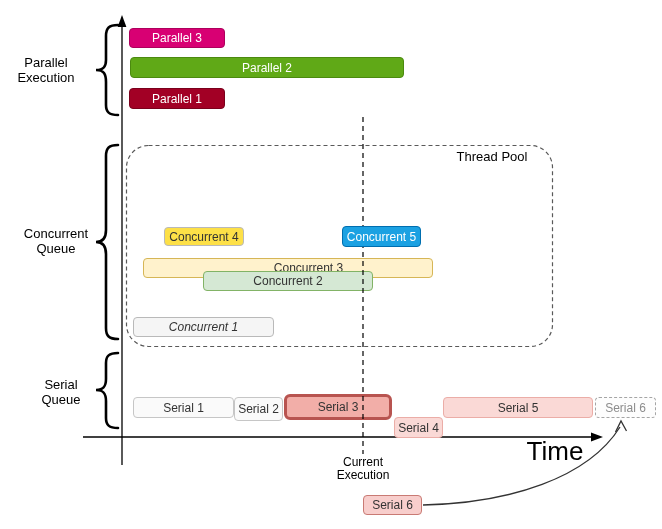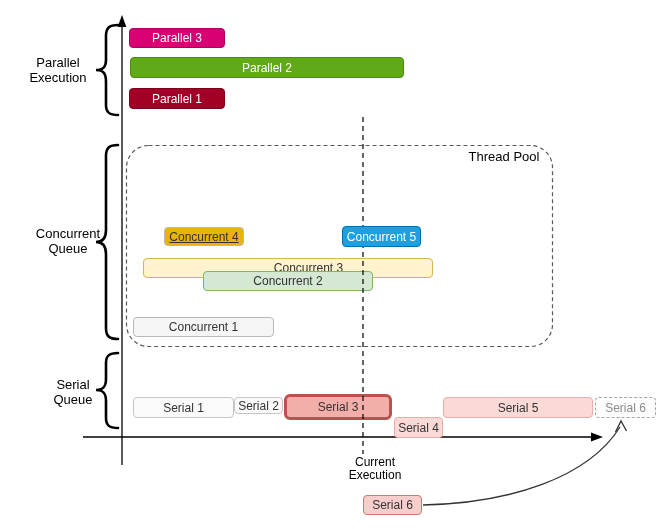--- a/index.html
+++ b/index.html
@@ -22,31 +22,31 @@
   #p2 { left:130px; top:57px;  width:274px; height:21px; }
   #p1 { left:129px; top:88px;  width:96px;  height:21px; }
   
   #c4 { left:164px; top:227px; width:80px;  height:19px; }
   #c5 { left:342px; top:226px; width:79px;  height:21px; z-index:4; }
   #c3 { left:143px; top:258px; width:290px; height:20px; }
   #c2 { left:203px; top:271px; width:170px; height:20px; }
   #c1 { left:133px; top:317px; width:141px; height:20px; }
   
   #s1 { left:133px; top:397px; width:101px; height:21px; }
-  #s2 { left:234px; top:397px; width:49px;  height:17px; }
+  #s2 { left:234px; top:397px; width:49px;  height:24px; }
   #s3 { left:284px; top:394px; width:108px; height:26px; border-width:3px; border-radius:6px; }
   #s4 { left:394px; top:397px; width:49px;  height:21px; }
   #s5 { left:443px; top:397px; width:150px; height:21px; }
   #s6 { left:595px; top:397px; width:61px;  height:21px; border-style:dashed; }
   
   #pending { left:363px; top:495px; width:59px; height:20px; }
 
   .vlabel {
     position:absolute; z-index:1; text-align:center; color:#000000;
-    font-size:13px; line-height:15px;padding-left:12px;
+    font-size:13px; line-height:15px;
   }
   #lbl-parallel   { left:0px;   top:55px;  width:92px;  }
   #lbl-concurrent { left:6px;   top:226px; width:100px; }
   #lbl-serial     { left:11px;  top:377px; width:100px; }
   #lbl-threadpool { left:442px; top:149px; width:100px; z-index:1; }
   #lbl-current    { left:313px; top:456px; width:100px; font-size:12px; line-height:13px; z-index:1; }
   #lbl-time       { left:505px; top:438px; width:100px; font-size:26px; line-height:26px; z-index:1; }
 </style>
 </head>
 <body>
@@ -81,30 +81,31 @@
   </div>
   <div class="vlabel" id="lbl-serial">
     <span>Serial</span><br>
     <span>Queue</span>
   </div>
   <div class="vlabel" id="lbl-threadpool">Thread Pool</div>
   <div class="vlabel" id="lbl-current">
     <span>Current</span><br>
     <span>Execution</span>
   </div>
+  <div class="vlabel" id="lbl-time">Time</div>
 
   <div class="bar" id="p3" style="background-color: rgb(216, 0, 115); border-color: rgb(174, 0, 93); color: rgb(255, 255, 255);">Parallel 3</div>
   <div class="bar" id="p2" style="background-color: rgb(96, 169, 23); border-color: rgb(75, 138, 15); color: rgb(255, 255, 255);">Parallel 2</div>
   <div class="bar" id="p1" style="background-color: rgb(162, 0, 37); border-color: rgb(122, 0, 28); color: rgb(255, 255, 255);">Parallel 1</div>
 
-  <div class="bar" id="c4" style="background-color: #eab308; border-color: rgb(185, 185, 185); color: rgb(51, 51, 51); text-decoration: underline;">Concurrent 4</div>
+  <div class="bar" id="c4" style="background-color: #fde047; border-color: rgb(185, 185, 185); color: rgb(51, 51, 51);">Concurrent 4</div>
   <div class="bar" id="c5" style="background-color: rgb(27, 161, 226); border-color: rgb(0, 110, 175); color: rgb(255, 255, 255);">Concurrent 5</div>
   <div class="bar" id="c3" style="background-color: rgb(255, 242, 204); border-color: rgb(214, 182, 86); color: rgb(51, 51, 51); padding-left: 41px;">Concurrent 3</div>
   <div class="bar" id="c2" style="background-color: rgb(213, 232, 212); border-color: rgb(130, 179, 102); color: rgb(51, 51, 51);">Concurrent 2</div>
-  <div class="bar" id="c1" style="background-color: rgb(245, 245, 245); border-color: rgb(185, 185, 185); color: rgb(51, 51, 51);">Concurrent 1</div>
+  <div class="bar" id="c1" style="background-color: rgb(245, 245, 245); border-color: rgb(185, 185, 185); color: rgb(51, 51, 51); font-style: italic;">Concurrent 1</div>
 
   <div class="bar" id="s1" style="background-color: rgb(250, 250, 250); border-color: rgb(198, 198, 198); color: rgb(51, 51, 51);">Serial 1</div>
   <div class="bar" id="s2" style="background-color: rgb(250, 250, 250); border-color: rgb(198, 198, 198); color: rgb(51, 51, 51);">Serial 2</div>
   <div class="bar" id="s3" style="background-color: rgb(242, 174, 168); border-color: rgb(184, 84, 80); color: rgb(51, 51, 51);">Serial 3</div>
   <div class="bar" id="s4" style="background-color: rgb(250, 217, 214); border-color: rgb(235, 173, 167); color: rgb(51, 51, 51); margin-top: 20px;">Serial 4</div>
   <div class="bar" id="s5" style="background-color: rgb(250, 217, 214); border-color: rgb(235, 173, 167); color: rgb(51, 51, 51);">Serial 5</div>
   <div class="bar" id="s6" style="background-color: rgb(253, 253, 253); border-color: rgb(165, 165, 165); color: rgb(140, 140, 140);">Serial 6</div>
 
   <div class="bar" id="pending" style="background-color: rgb(248, 206, 204); border-color: rgb(201, 122, 116); color: rgb(51, 51, 51);">Serial 6</div>
 

